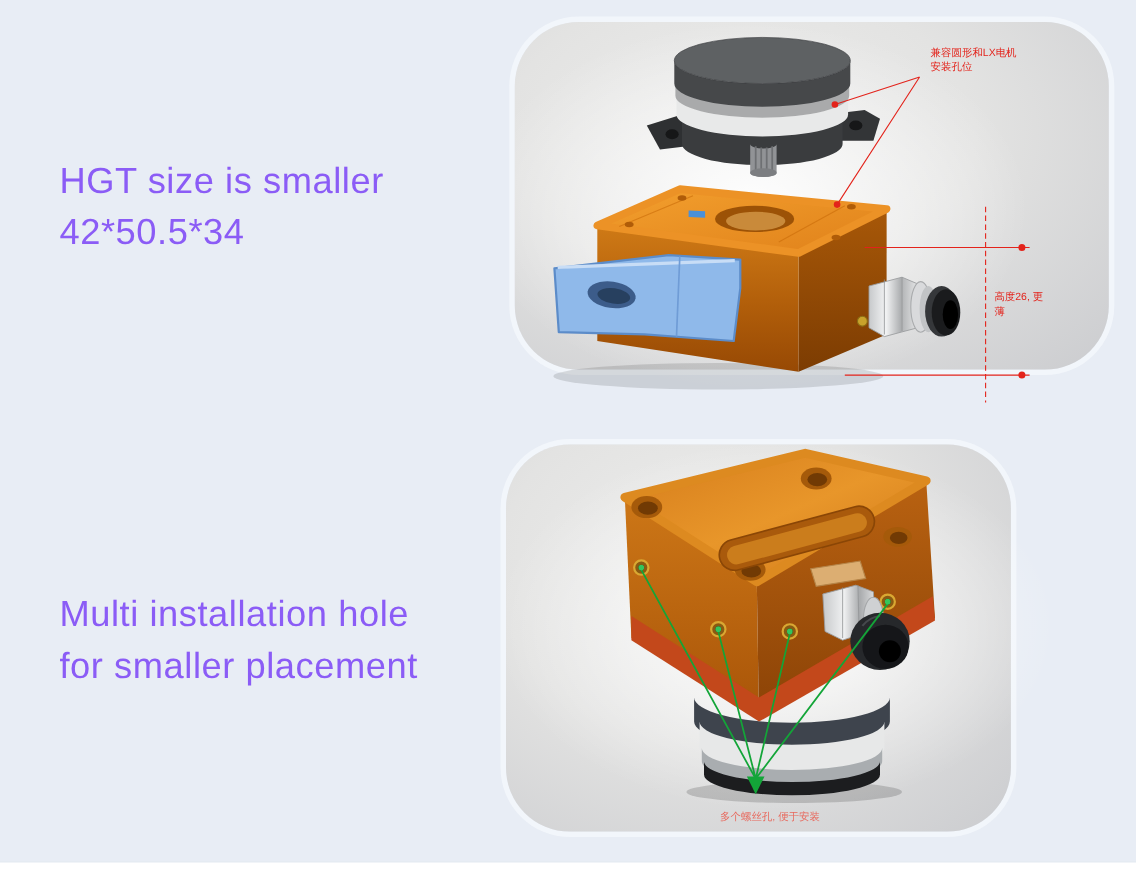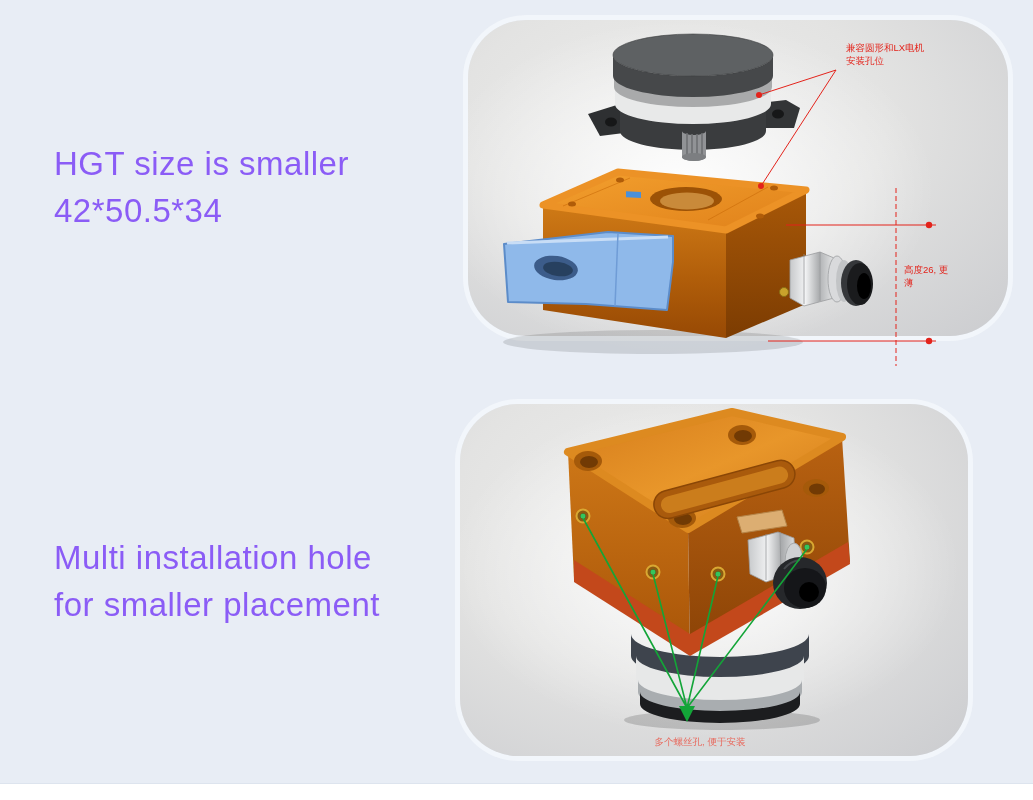--- a/index.html
+++ b/index.html
@@ -17,21 +17,21 @@
     font-size:33px;line-height:47px;letter-spacing:.5px;font-weight:400;
   }
   .caption-size{top:140px;}
   .caption-install{top:514px;margin-top:20px;}
   .card{
     position:absolute;border-radius:58px;
     background:radial-gradient(ellipse at 38% 32%, #ededec 0%, #e3e3e2 45%, #cbcccf 100%);
     box-shadow:0 0 0 5px rgba(248,250,253,.65);
   }
   .card-top{left:468px;top:20px;width:540px;height:316px;}
-  .card-bottom{left:460px;top:404px;width:508px;height:352px;}
+  .card-bottom{left:460px;top:404px;width:459px;height:352px;}
   .card svg{position:absolute;left:0;top:0;}
   .cn{font-family:"Liberation Sans",sans-serif;}
 </style>
 </head>
 <body>
 
 <div class="caption caption-size">
   <div>HGT size is smaller</div>
   <div>42*50.5*34</div>
 </div>

